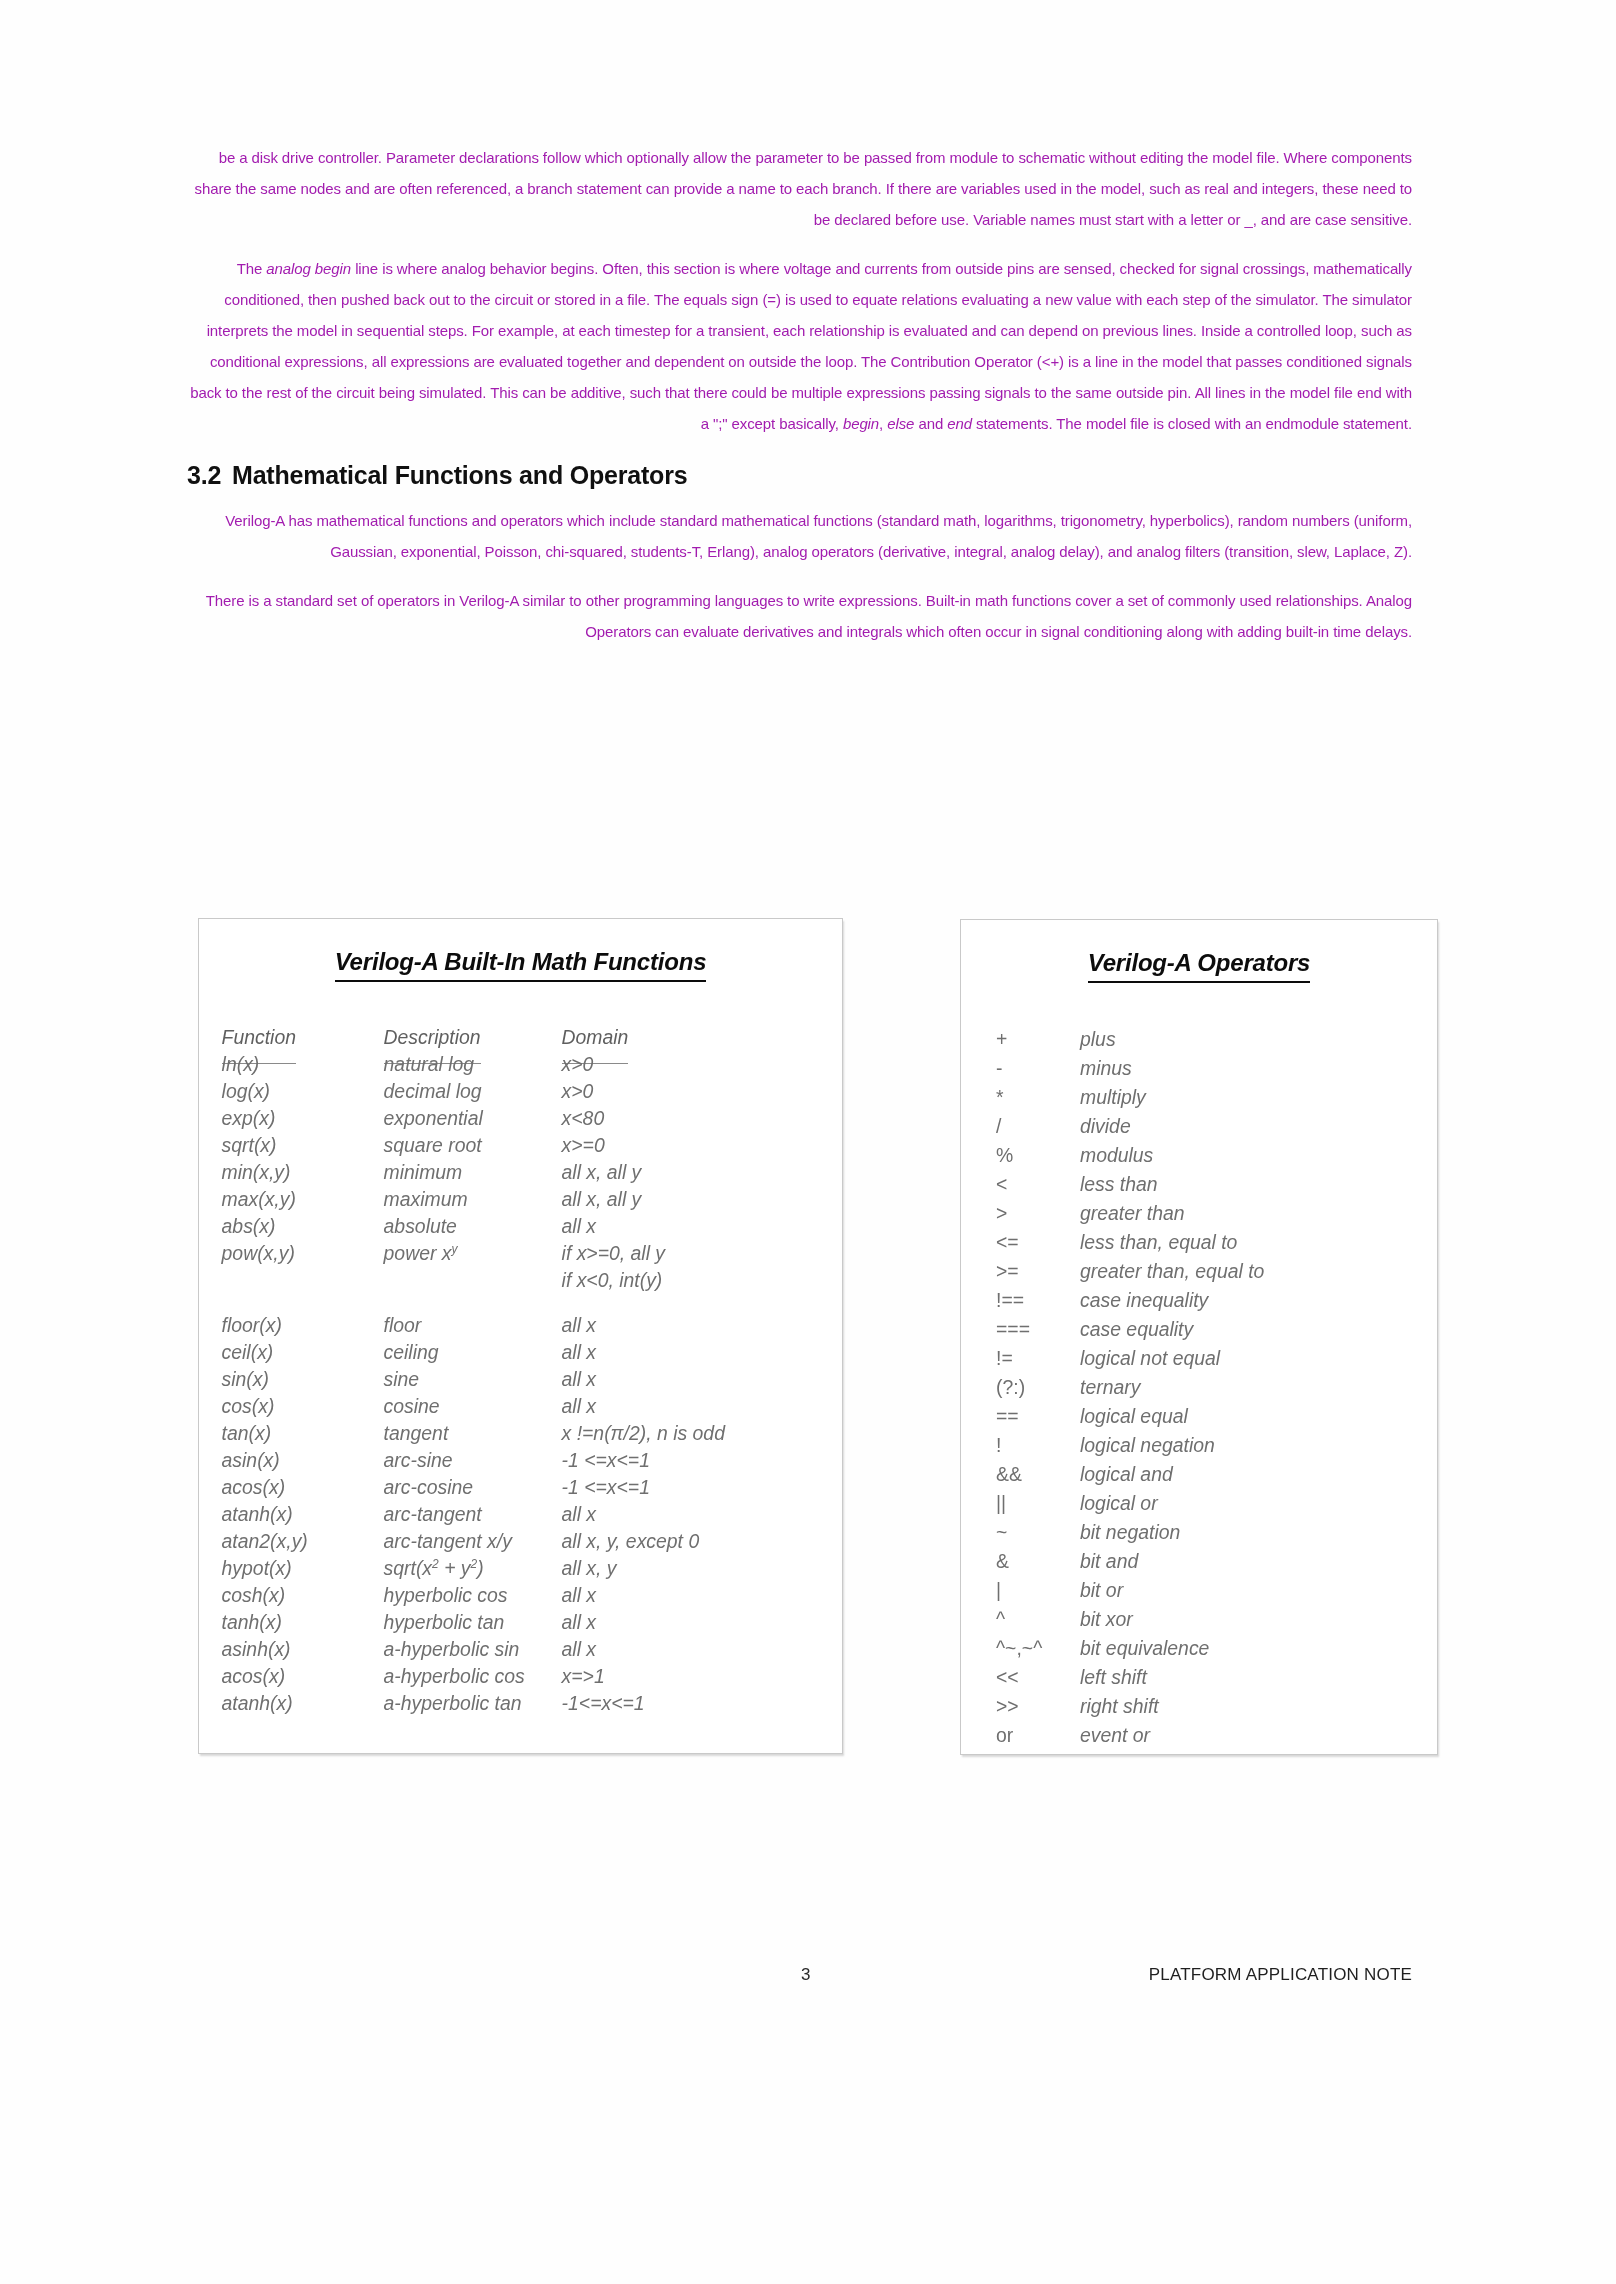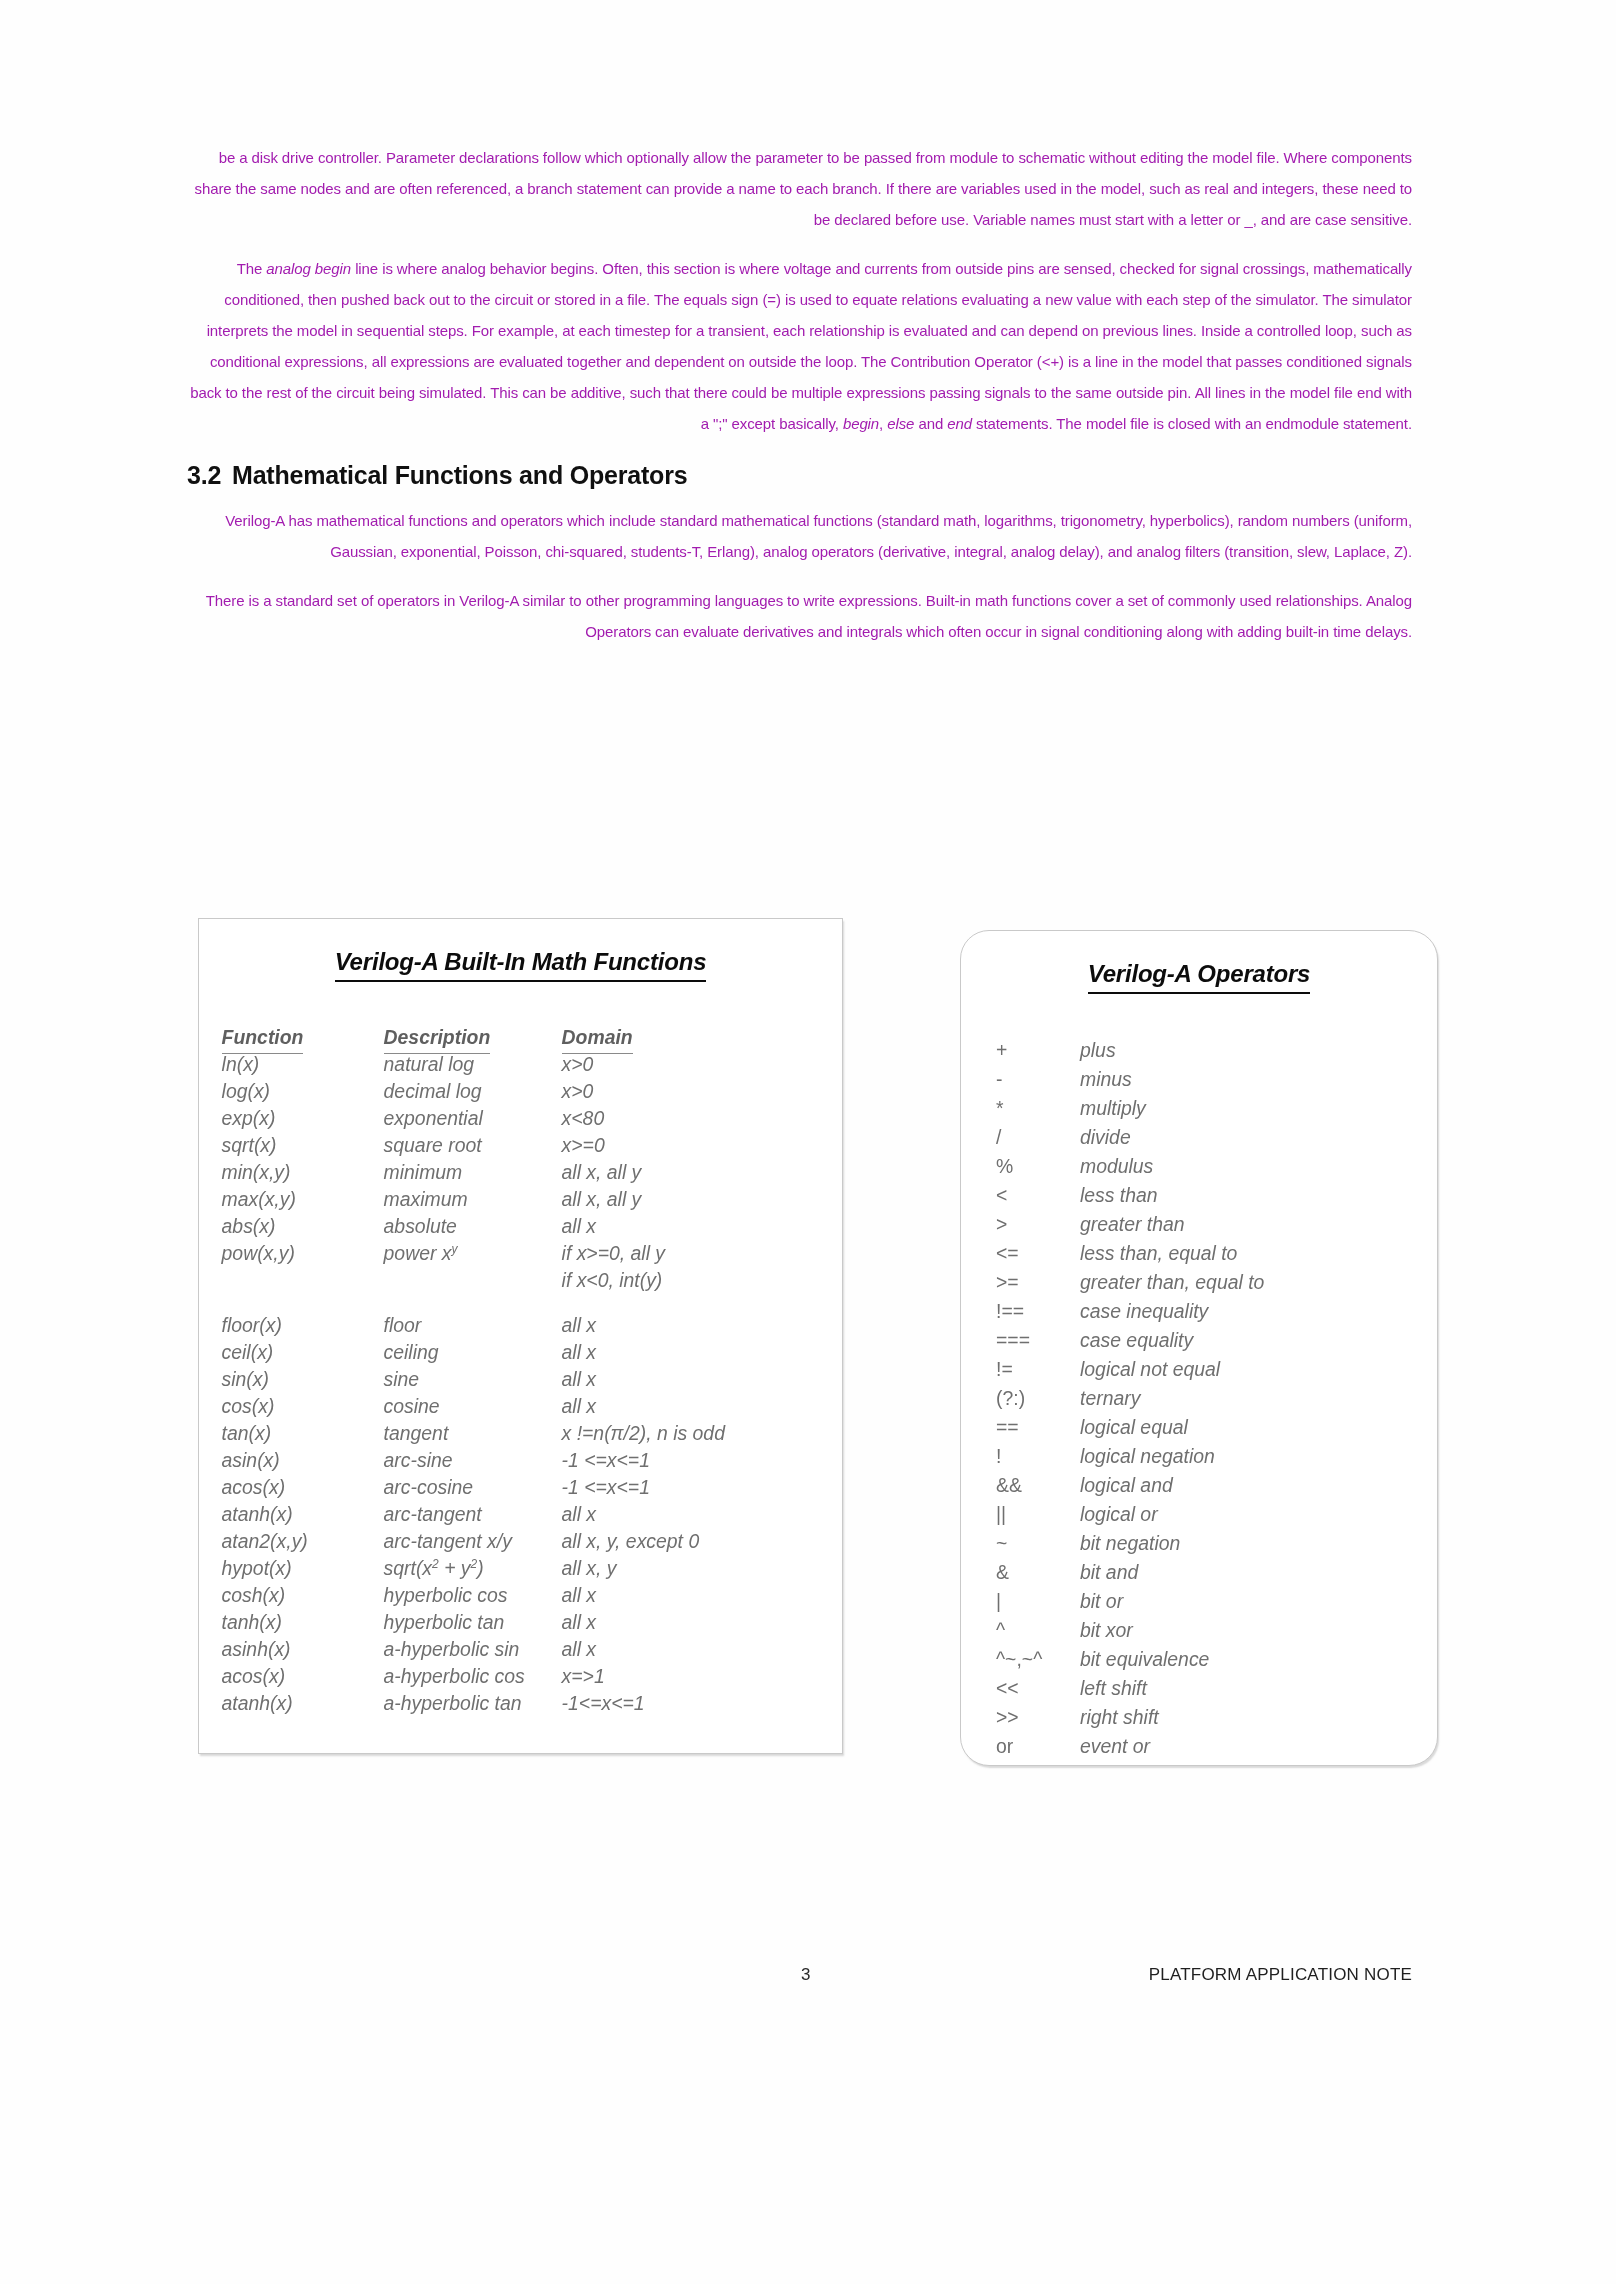--- a/index.html
+++ b/index.html
@@ -67,21 +67,21 @@
   }
 
   .tbox {
     position: absolute;
     box-sizing: border-box;
     background: #ffffff;
     border: 0.8px solid #c9c9c9;
     box-shadow: 1.6px 2.4px 1.6px -0.8px rgba(150,150,150,0.35);
   }
   .tbox.left  { left: 198px;  top: 6.5px;  width: 645px; height: 836px; }
-  .tbox.right { left: 960px; top: 19px;  width: 478px; height: 836px; border-radius: 29px; }
+  .tbox.right { left: 960px; top: 8px;  width: 478px; height: 836px; }
 
   .tbl-title {
     text-align: center;
     font-size: 24px;
     font-weight: bold;
     font-style: italic;
     color: #0c0c0c;
     margin-top: 29px;
     letter-spacing: -0.2px;
   }
@@ -106,22 +106,21 @@
   }
   .fn-table td.c-fn   { width: 162px; padding-left: 3.2px; }
   .fn-table td.c-desc { width: 178px; }
   .fn-table td.c-dom  { width: 242px; }
 
   .fn-table tr.hdr td {
     color: #5f5f5f;
   }
   .fn-table tr.hdr td span.ul {
     border-bottom: 1.6px solid #8a8a8a;
-    padding-bottom: 5px;
-    font-weight: bold;
+    padding-bottom: 15px;
   }
   .fn-table tr.gap td { height: 18px; line-height: 18px; font-size: 1.6px; }
 
   sup { font-size: 0.62em; vertical-align: super; line-height: 0; }
 
   
   .op-table {
     margin: 48px 0 0 34px;
     border-collapse: collapse;
     font-style: italic;

